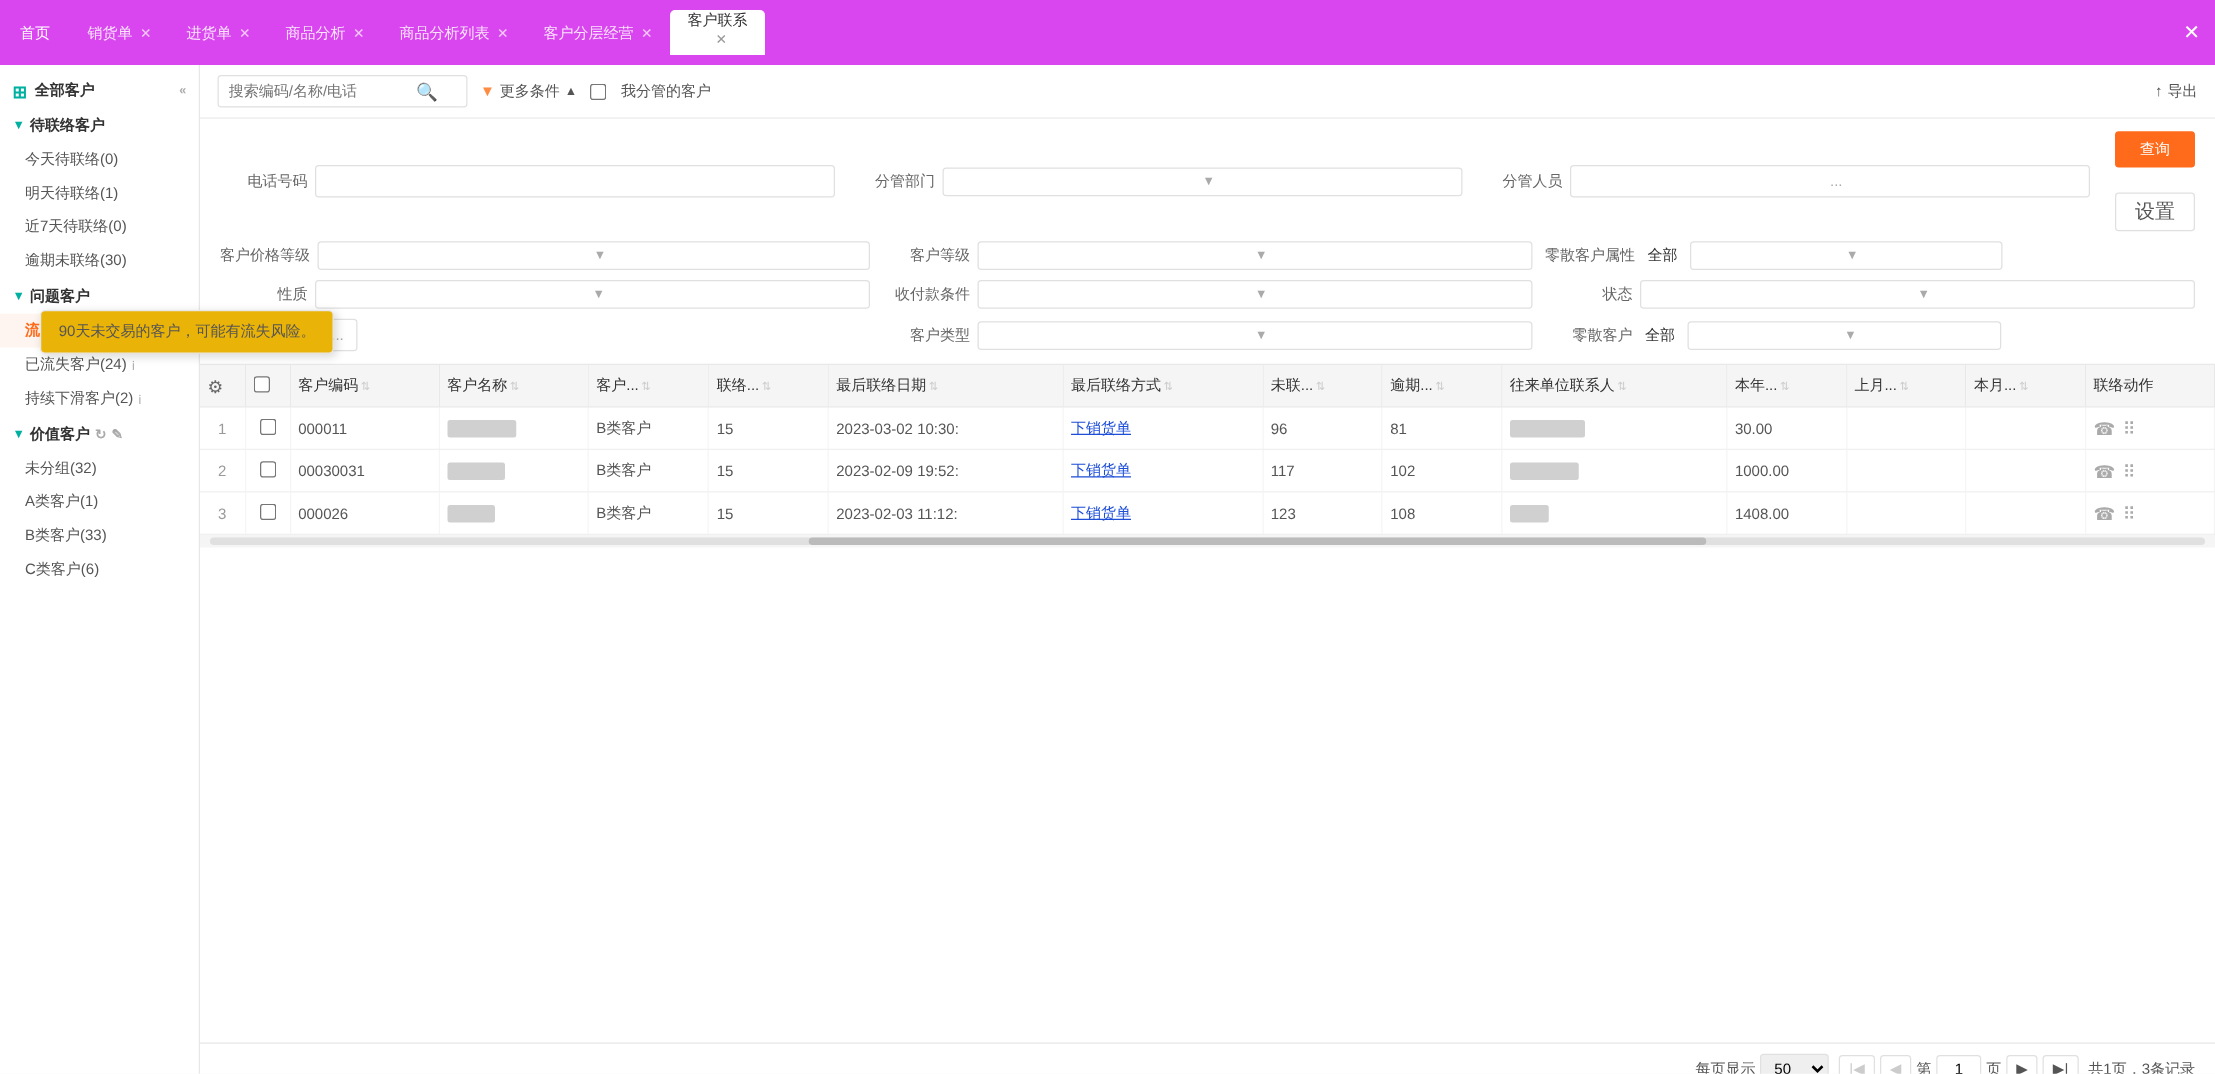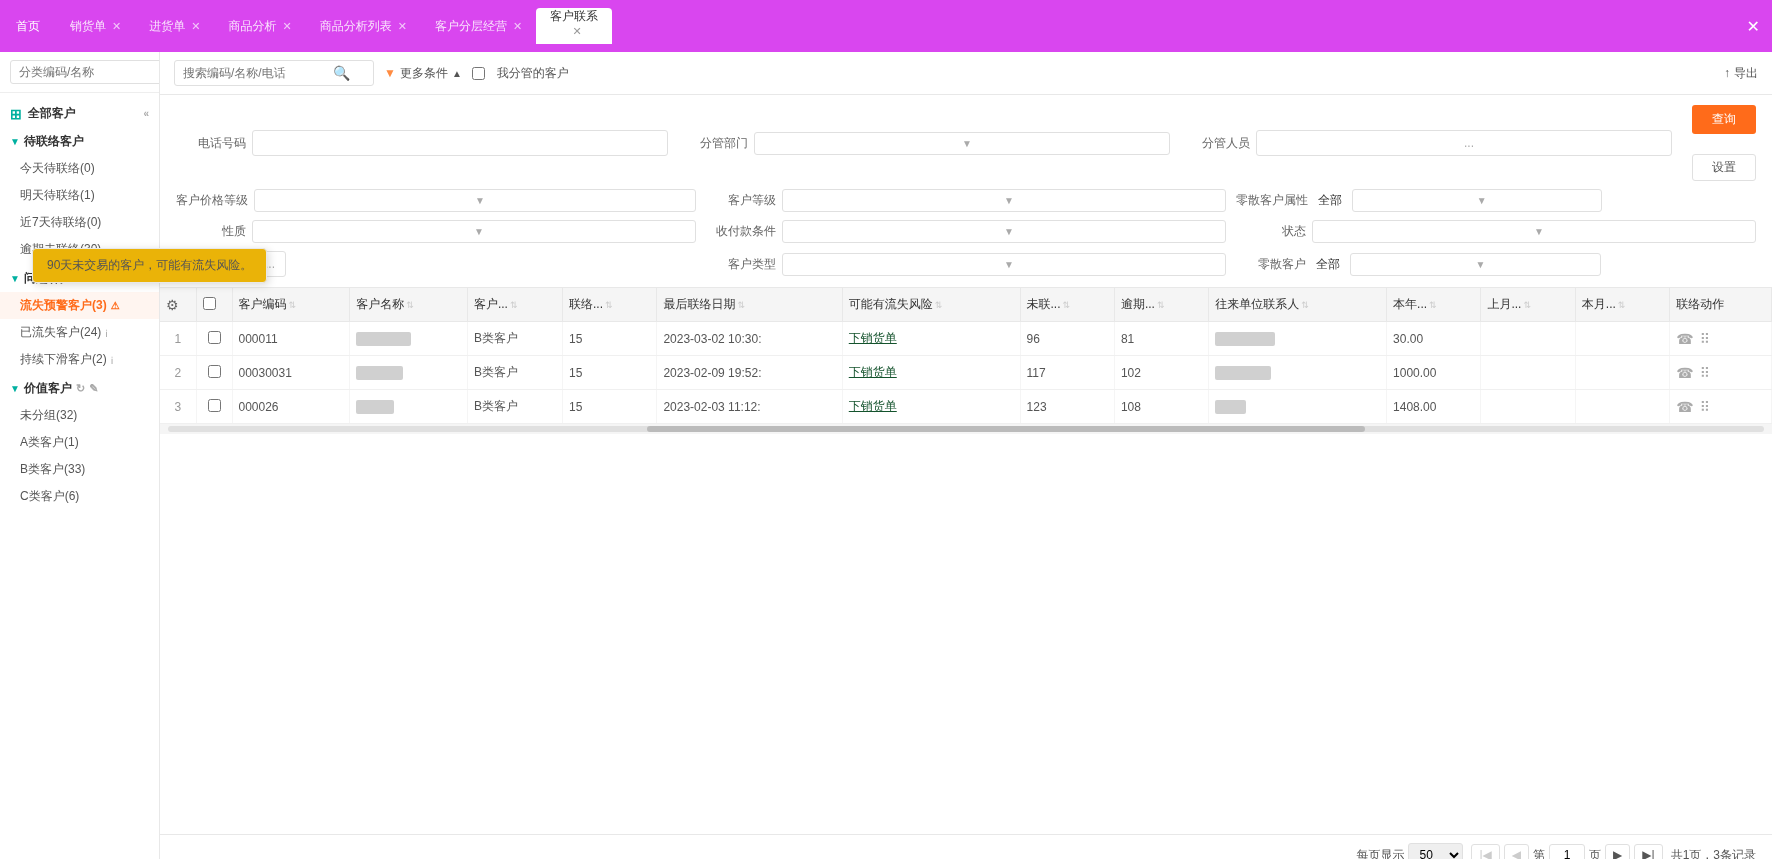--- a/index.html
+++ b/index.html
@@ -152,21 +152,21 @@
     
     .action-buttons {
       display: flex; flex-direction: column; gap: 20px; margin-left: 10px;
     }
     .btn-query {
       background: #ff6b1a; color: #fff; border: none;
       padding: 6px 20px; border-radius: 3px; cursor: pointer; font-size: 12px;
     }
     .btn-settings {
       background: #fff; color: #555; border: 1px solid #e0e0e0;
-      padding: 4px 14px; border-radius: 3px; cursor: pointer; font-size: 12px;
+      padding: 4px 14px; border-radius: 3px; cursor: pointer; font-size: 16px;
       text-align: center;
     }
     
     
     .table-area {
       flex: 1; overflow: auto; background: #fff;
       margin: 0; display: flex; flex-direction: column;
     }
     
     .data-table {
@@ -182,21 +182,21 @@
       padding: 8px 6px; border-bottom: 1px solid #f0f0f0;
       color: #555; white-space: nowrap;
       border-right: 1px solid #f5f5f5;
     }
     .col-check { width: 36px; text-align: center; }
     .col-settings-btn { width: 36px; text-align: center; }
     
     .th-sort { display: flex; align-items: center; gap: 2px; cursor: pointer; }
     .sort-icon { color: #ccc; font-size: 9px; }
     
-    .link-text { color: #14532d; cursor: pointer; text-decoration: underline; }
+    .link-text { color: #1d4ed8; cursor: pointer; text-decoration: underline; }
     
     
     .pagination {
       display: flex; align-items: center; justify-content: flex-end;
       padding: 8px 16px; background: #fff; border-top: 1px solid #e8e8e8;
       gap: 8px; color: #555;
     }
     .page-size-select {
       display: flex; align-items: center; gap: 4px;
     }
@@ -278,24 +278,20 @@
     <div class="tab-item active">
       <span>客户联系</span>
       <span class="tab-close">✕</span>
     </div>
     <div class="tab-bar-right">✕</div>
   </div>
 
   <div class="main-layout">
 
     <div class="sidebar">
-      <div class="sidebar-search">
-        <input type="text" placeholder="分类编码/名称" style="">
-
-      </div>
       <div class="sidebar-content">
         <div class="sidebar-all-customers">
           <span class="grid-icon">⊞</span>
           <span>全部客户</span>
           <span class="collapse-icon">«</span>
         </div>
 
         <div class="sidebar-group">
           <div class="sidebar-group-title">
             <span class="arrow">▼</span>
@@ -517,21 +513,21 @@
                 </div>
               </th>
               <th>
                 <div class="th-sort">
                   <span>最后联络日期</span>
                   <span class="sort-icon">⇅</span>
                 </div>
               </th>
               <th>
                 <div class="th-sort">
-                  <span>可能有流失风险</span>
+                  <span>最后联络方式</span>
                   <span class="sort-icon">⇅</span>
                 </div>
               </th>
               <th>
                 <div class="th-sort">
                   <span>未联...</span>
                   <span class="sort-icon">⇅</span>
                 </div>
               </th>
               <th>

